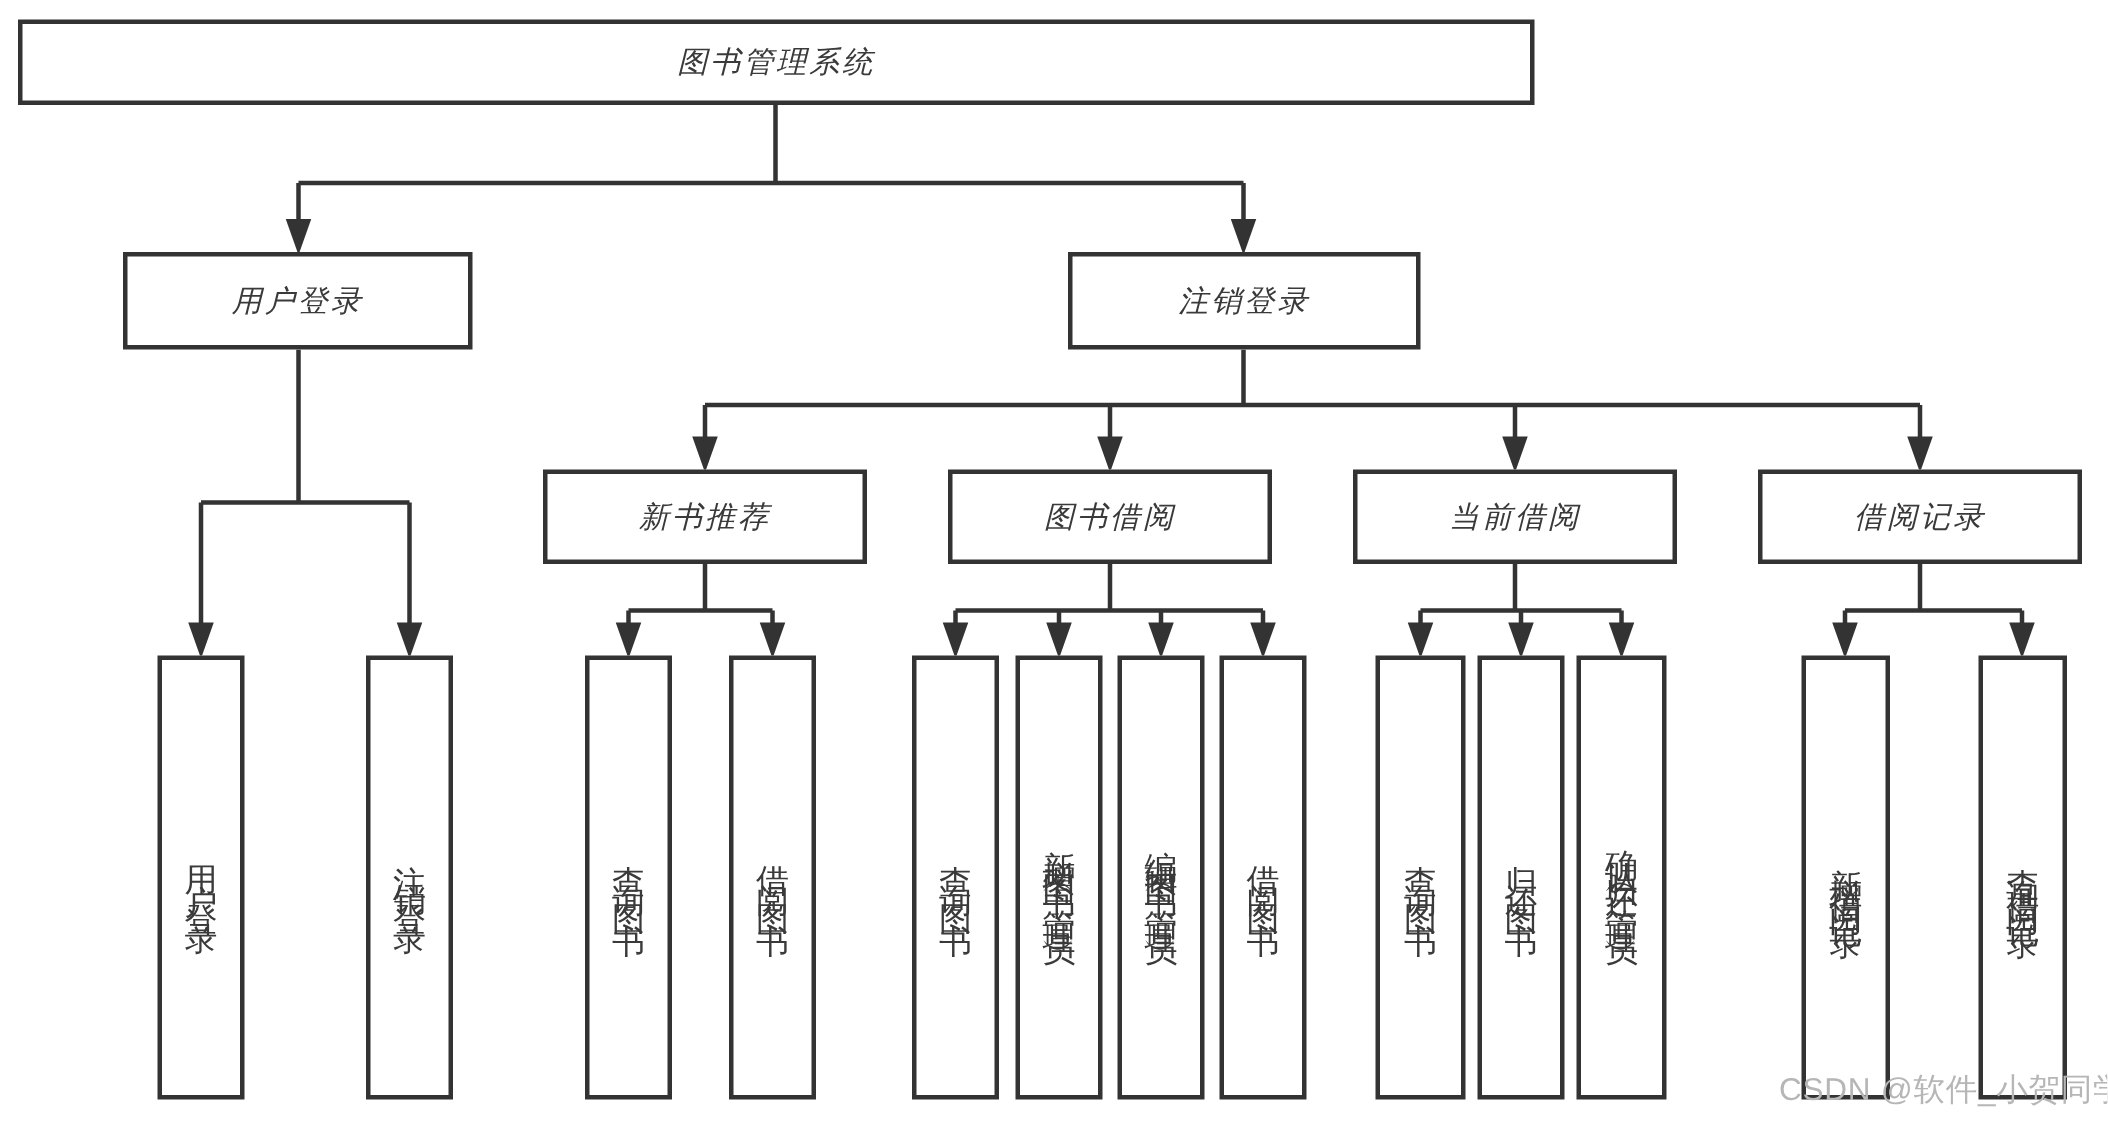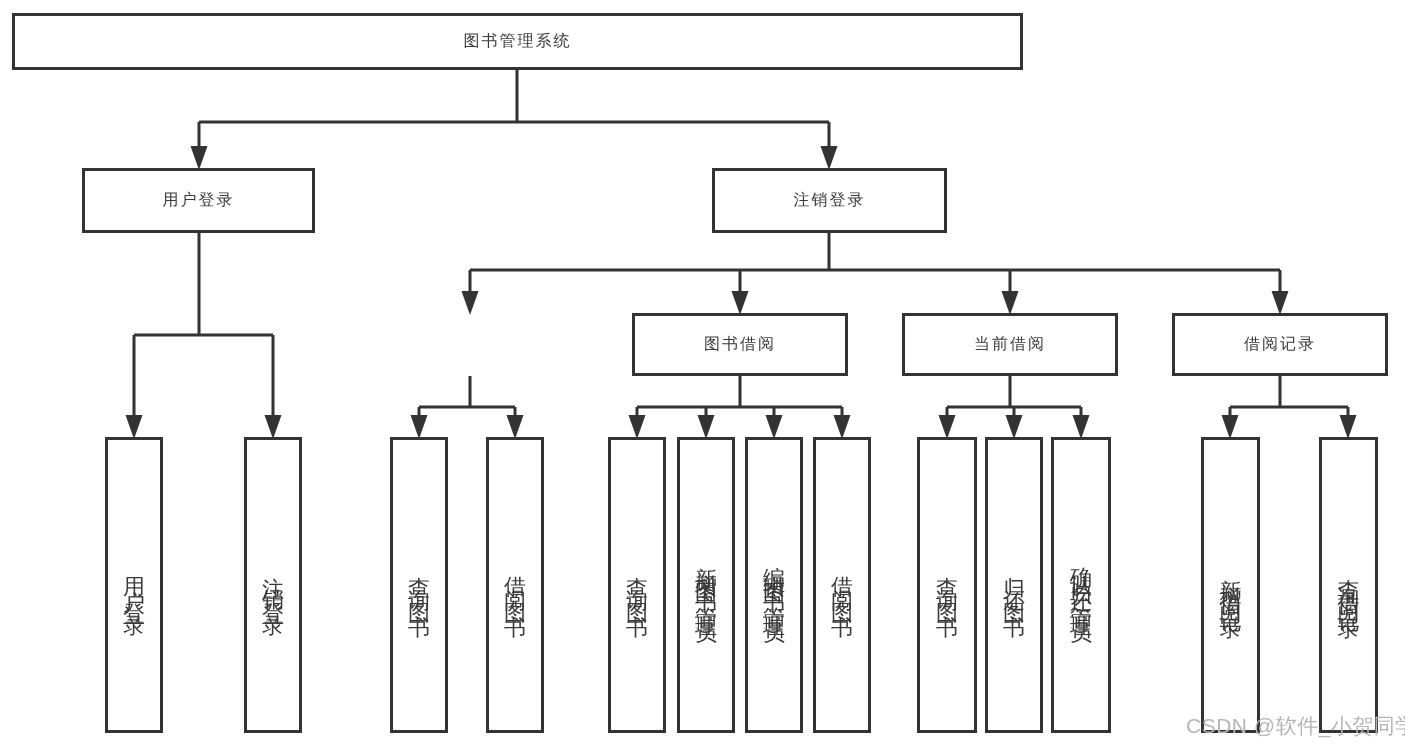--- a/index.html
+++ b/index.html
@@ -8,21 +8,21 @@
     font-family:"Liberation Sans", sans-serif; color:#3a3a3a; overflow:hidden;
   }
   .wires { position:absolute; left:0; top:0; width:1405px; height:747px; }
   .wires path { stroke:#333333; stroke-width:3; fill:none; }
   .wires polygon { fill:#333333; stroke:none; }
   .node {
     position:absolute; box-sizing:border-box; border:3px solid #333333;
     background:#ffffff; display:flex; align-items:center; justify-content:center;
     z-index:2;
   }
-  .hlabel { font-size:16px; letter-spacing:2px; white-space:nowrap; }
+  .hlabel { font-size:20px; letter-spacing:2px; white-space:nowrap;font-style:italic; }
   .vtext {
     writing-mode:vertical-lr; text-orientation:mixed;
     font-size:22px; line-height:1; white-space:nowrap;
   }
   .sp-wide { letter-spacing:13px; }
   .sp-norm { letter-spacing:8px; }
   .watermark {
     position:absolute; left:1186px; top:712px; z-index:5;
     font-size:21px; letter-spacing:0.5px; color:#b6b6b6; white-space:nowrap;
   }
@@ -79,20 +79,23 @@
     <span class="hlabel">图书管理系统</span>
   </div>
 
   <div class="node" style="left:82px;top:168px;width:233px;height:65px">
     <span class="hlabel">用户登录</span>
   </div>
   <div class="node" style="left:712px;top:168px;width:235px;height:65px">
     <span class="hlabel">注销登录</span>
   </div>
 
+  <div class="node" style="left:362px;top:313px;width:216px;height:63px">
+    <span class="hlabel">新书推荐</span>
+  </div>
   <div class="node" style="left:902px;top:313px;width:216px;height:63px">
     <span class="hlabel">当前借阅</span>
   </div>
   <div class="node" style="left:632px;top:313px;width:216px;height:63px">
     <span class="hlabel">图书借阅</span>
   </div>
   <div class="node" style="left:1172px;top:313px;width:216px;height:63px">
     <span class="hlabel">借阅记录</span>
   </div>
 

